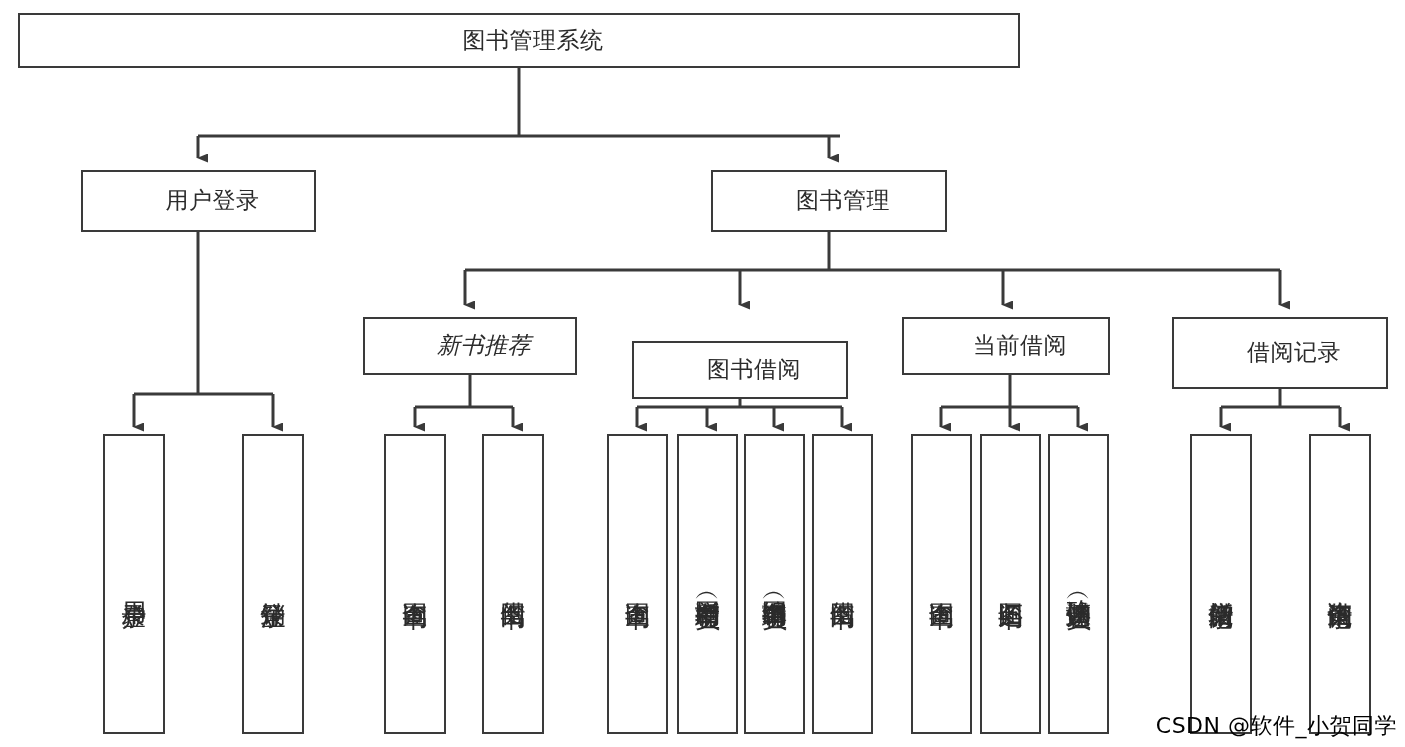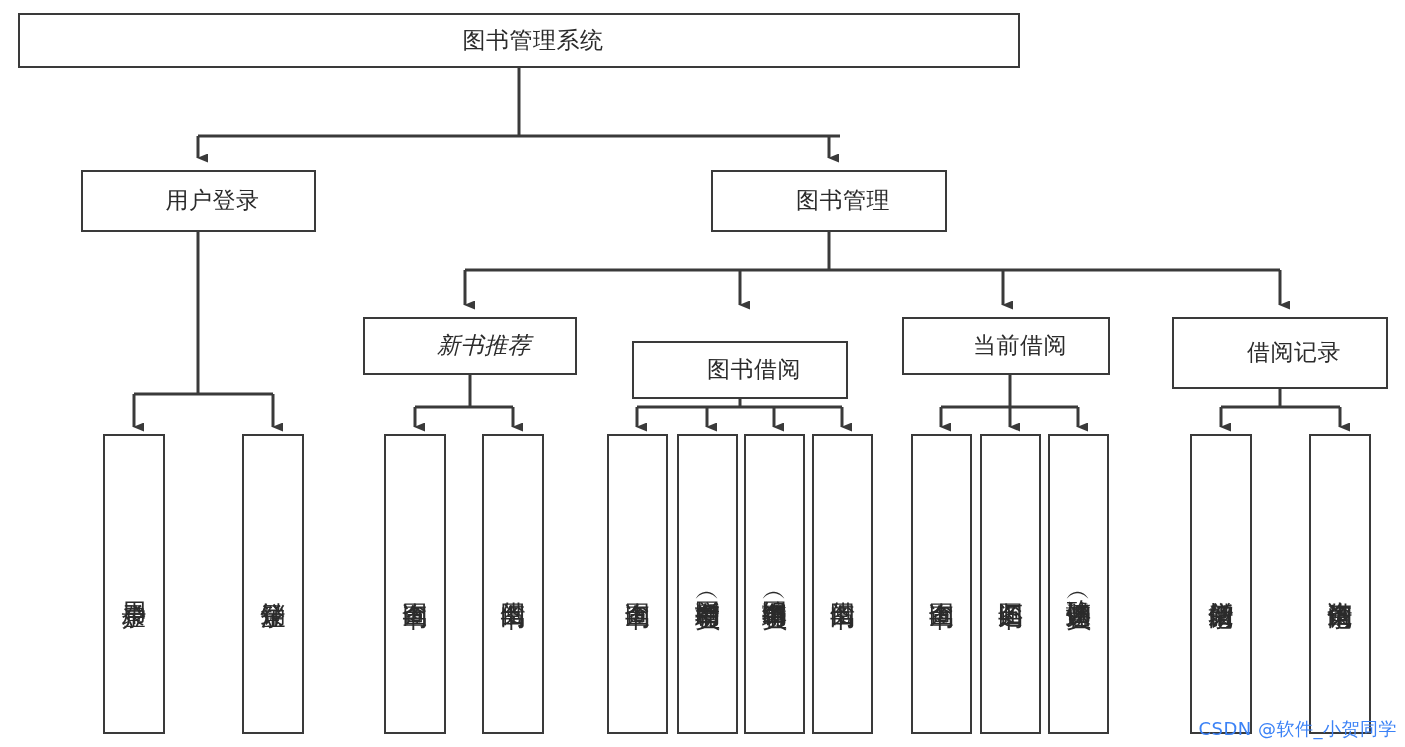--- a/index.html
+++ b/index.html
@@ -54,22 +54,22 @@
   }
   .node-v .vtext {
     writing-mode: vertical-rl;
     text-orientation: upright;
     white-space: nowrap;
   }
   #watermark {
     position: absolute;
     right: 8px;
     bottom: 6px;
-    font-size: 18px;
-    color: #3b82f6;
+    font-size: 22px;
+    color: #000000;
     letter-spacing: 0.5px;
     white-space: nowrap;
     pointer-events: none;
   }
 </style>
 </head>
 <body>
 
 <div id="canvas">
 

